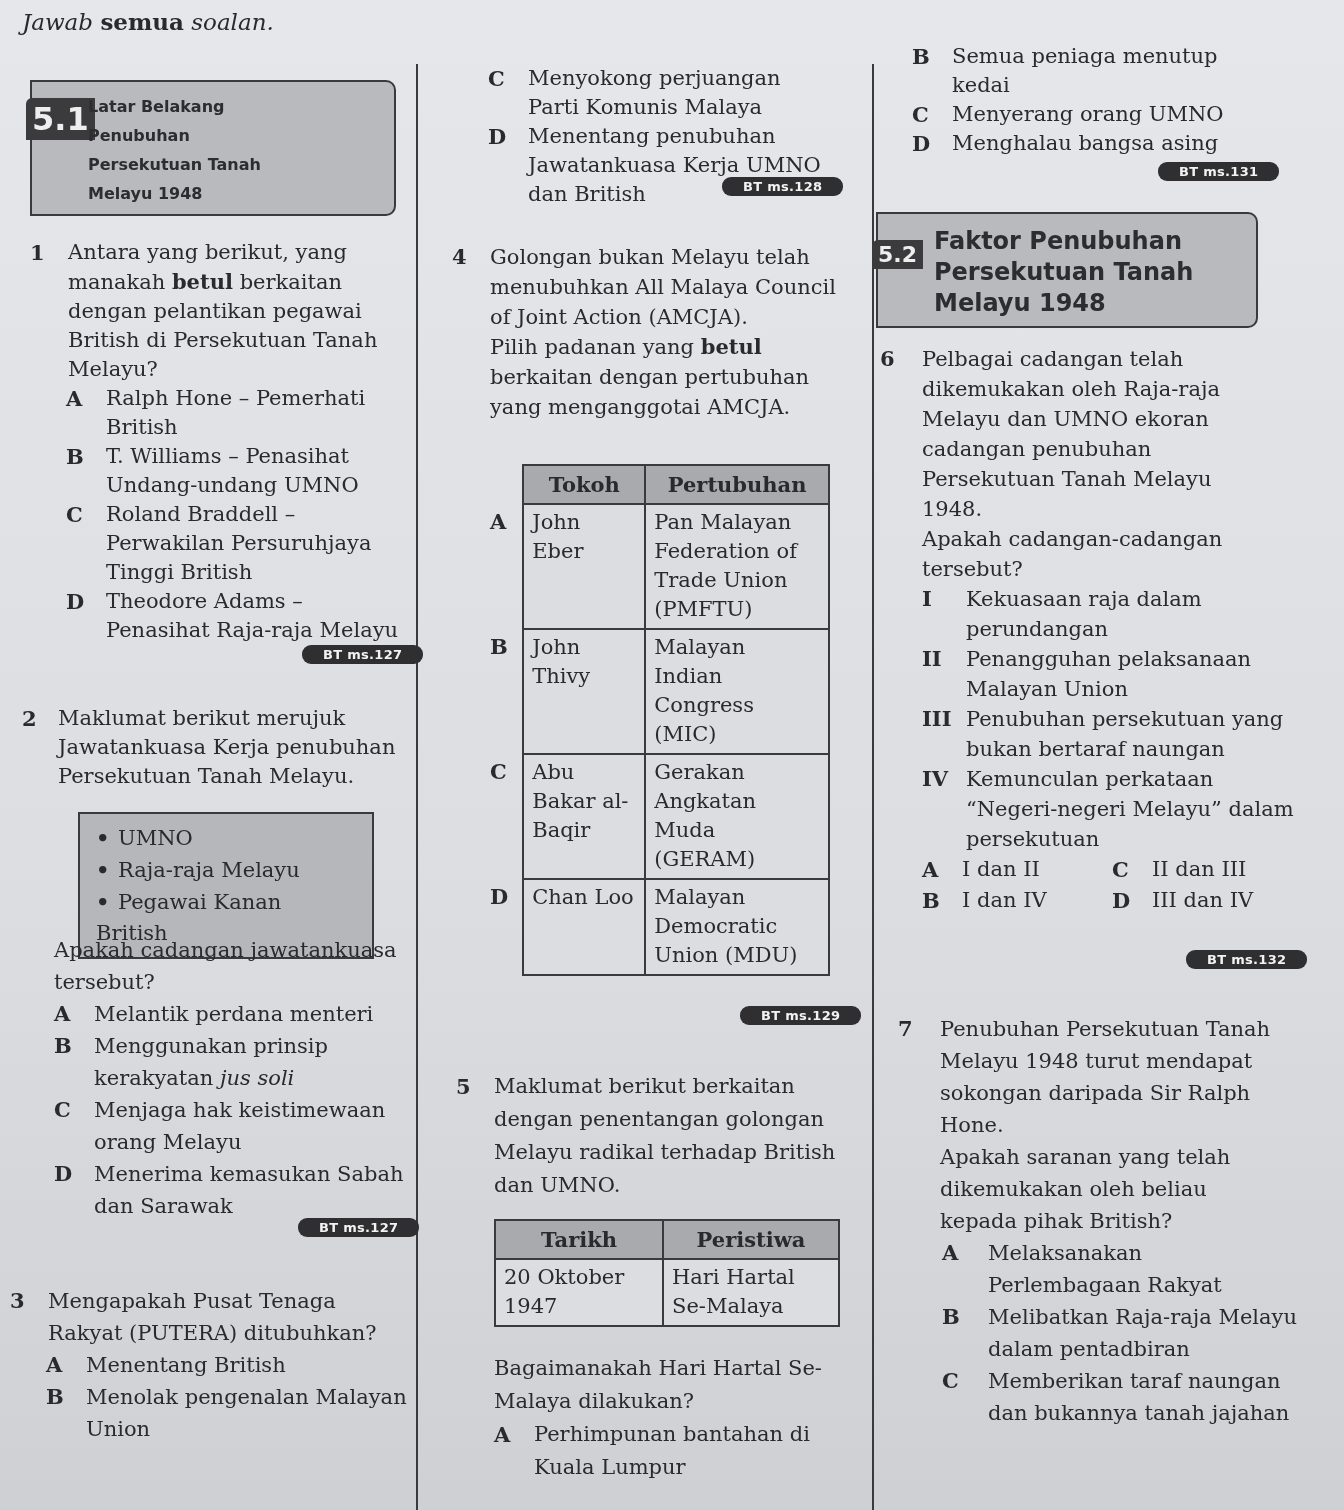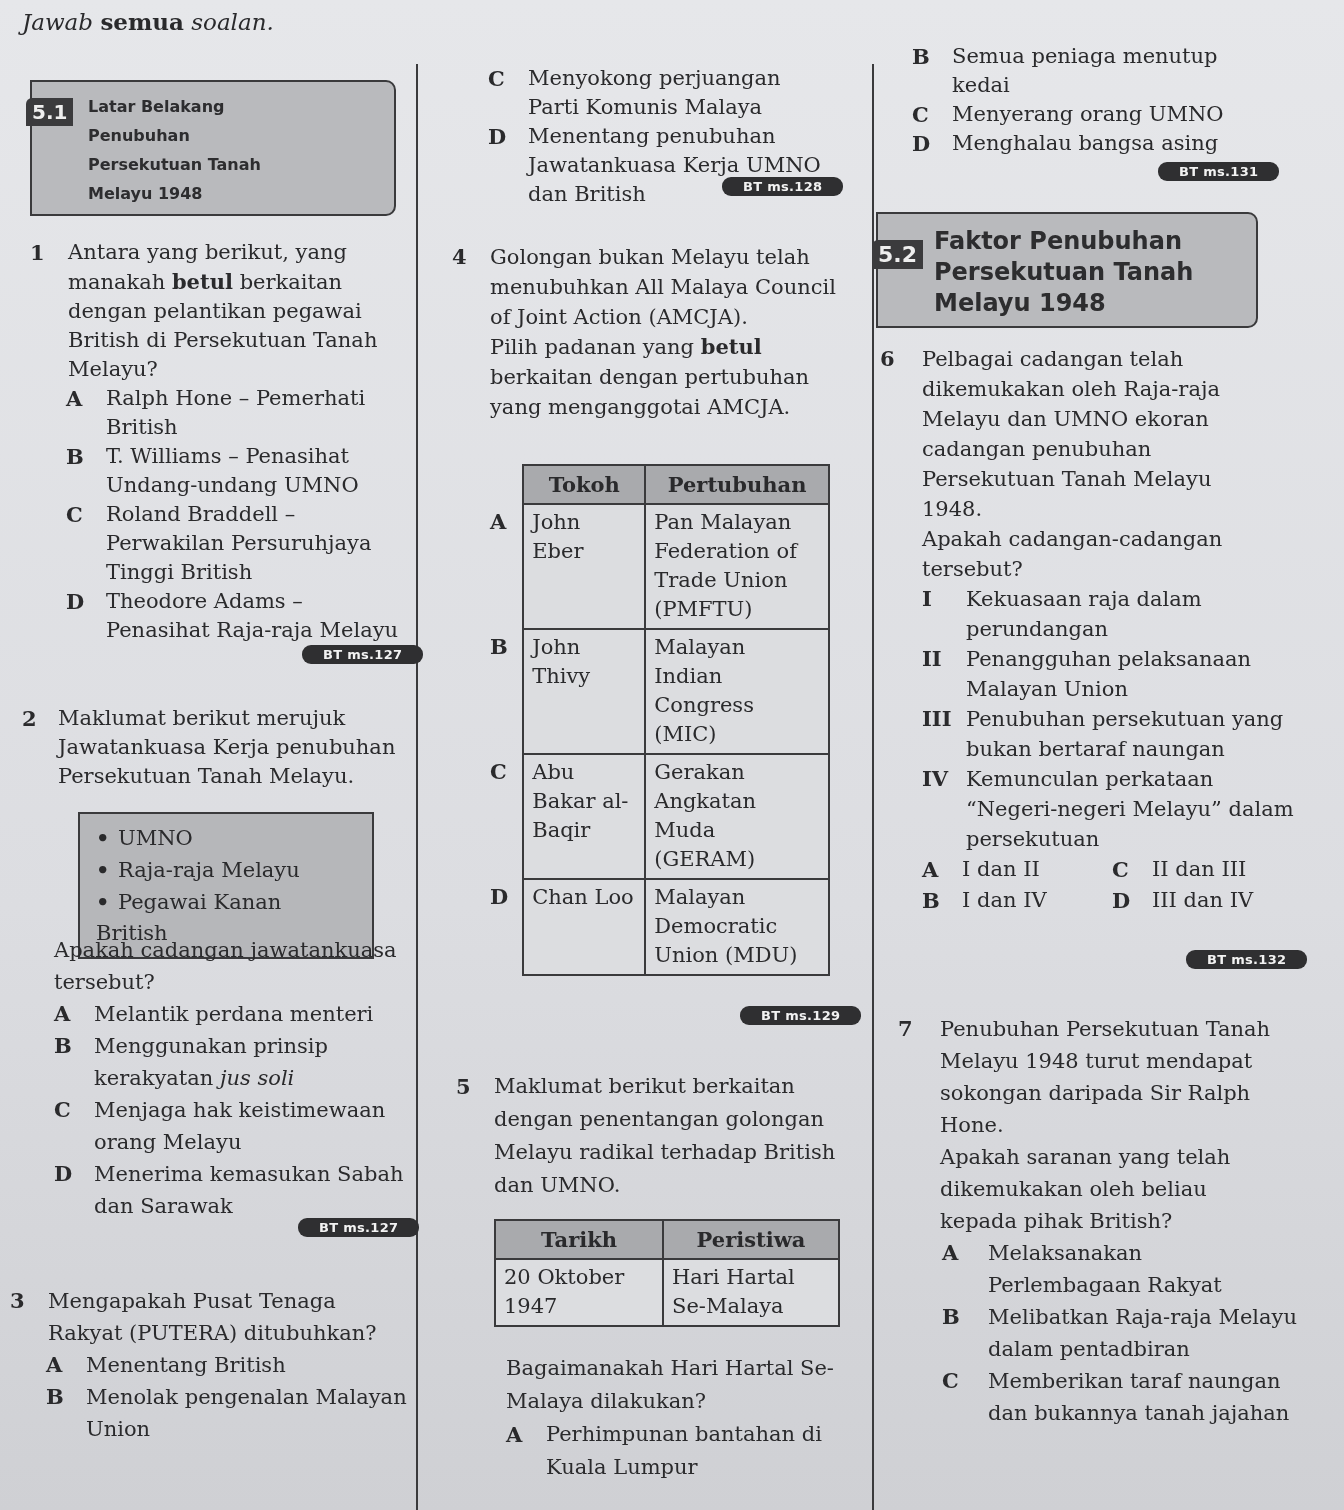--- a/index.html
+++ b/index.html
@@ -56,21 +56,21 @@
 <div class="abs instr">
   <i>Jawab</i>
   <b>semua</b>
   <i>soalan.</i>
 </div>
 
 <div class="vline" style="left:416px;"></div>
 <div class="vline" style="left:872px;"></div>
 
 <div class="sec-box" style="left:30px; top:80px; width:362px; height:132px;">
-  <div class="sec-num" style="left:-6px; top:16px; font-size:20px;">5.1</div>
+  <div class="sec-num" style="left:-6px; top:16px; font-size:32px;">5.1</div>
   <div class="sec-title" style="position:absolute; left:56px; top:10px;">
     <div>Latar Belakang</div>
     <div>Penubuhan</div>
     <div>Persekutuan Tanah</div>
     <div>Melayu 1948</div>
   </div>
 </div>
 
 <div class="q" style="left:30px; top:238px; width:375px;">
   <div class="row">
@@ -227,21 +227,21 @@
       <tr>
     <th>Tarikh</th>
     <th>Peristiwa</th>
   </tr>
   <tr>
     <td style="width:150px;">20 Oktober 1947</td>
     <td>Hari Hartal Se-Malaya</td>
   </tr>
 </tbody>
   </table>
-<div class="q" style="left:494px; top:1352px; width:360px; line-height:33px;margin-left:12px;">
+<div class="q" style="left:494px; top:1352px; width:360px; line-height:33px;">
   <div>Bagaimanakah Hari Hartal Se-Malaya dilakukan?</div>
   <div class="opt">
       <span class="l">A</span>
       <span class="t">Perhimpunan bantahan di Kuala Lumpur</span>
     </div>
 </div>
 
 <div class="q" style="left:912px; top:42px; width:420px;">
   <div class="opt">
       <span class="l">B</span>

